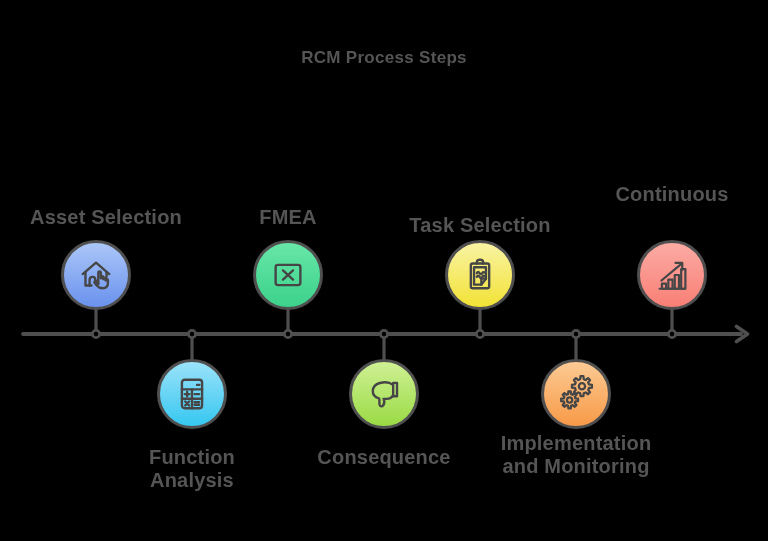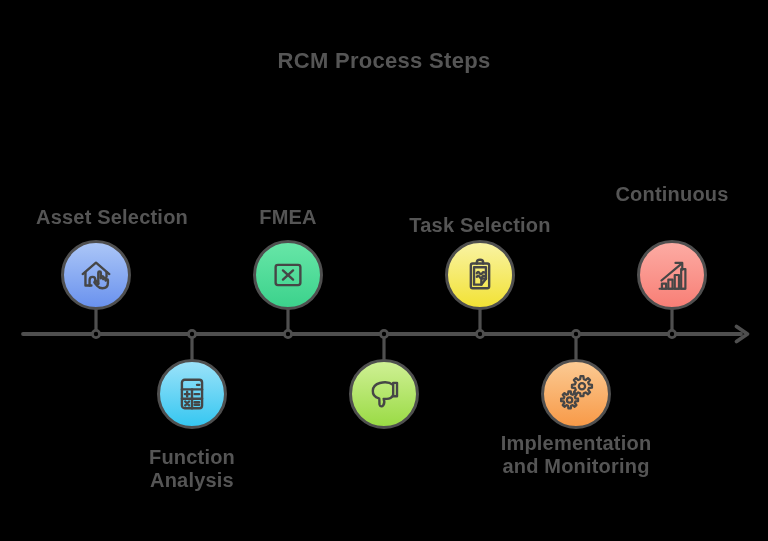--- a/index.html
+++ b/index.html
@@ -13,21 +13,21 @@
     width:768px;height:541px;
     background:#000;
     overflow:hidden;
     font-family:"Liberation Sans", sans-serif;
   }
   .title{
     position:absolute;
     left:0;top:48px;width:768px;
     text-align:center;
     color:var(--text);
-    font-size:22px;
+    font-size:17px;
     font-weight:700;
     letter-spacing:.3px;
   }
   .tl-svg{position:absolute;left:0;top:0;width:768px;height:541px;}
   .step-circle{
     position:absolute;
     width:70px;height:70px;
     box-sizing:border-box;
     border:3px solid var(--line);
     border-radius:50%;
@@ -42,21 +42,21 @@
     font-weight:700;
     line-height:23px;
     letter-spacing:.2px;
   }
   
   .c0{left:61px;top:240px;}  .c1{left:157px;top:359px;}
   .c2{left:253px;top:240px;} .c3{left:349px;top:359px;}
   .c4{left:445px;top:240px;} .c5{left:541px;top:359px;}
   .c6{left:637px;top:240px;}
   
-  .l0{left:22px;top:206px;}   .l1{left:102px;top:446px;}
+  .l0{left:16px;top:206px;}   .l1{left:102px;top:446px;}
   .l2{left:198px;top:206px;} .l3{left:294px;top:446px;}
   .l4{left:390px;top:214px;} .l5{left:486px;top:432px;}
   .l6{left:582px;top:183px;}
   .icon-svg{width:44px;height:44px;display:block;}
   .icon-svg *{vector-effect:none;}
 </style>
 </head>
 <body>
 
 <div class="canvas">
@@ -128,20 +128,21 @@
     <div>FMEA</div>
   </div>
 
   <div class="step-circle c3" style="background: linear-gradient(rgb(207, 240, 148) 0%, rgb(154, 219, 69) 100%); border-color: rgb(79, 79, 79);">
     <svg class="icon-svg" viewBox="0 0 48 48" fill="none" stroke="var(--icon)" stroke-width="2.6" stroke-linecap="round" stroke-linejoin="round">
       <path d="M33.8 14 C30 11 24 10.8 19.5 12 C15 13.2 12 16.5 11.8 20.5 C11.6 24.5 14 27.5 18.5 28.8 L18.8 29 C19.2 31.5 18.8 34 19.2 35.8 C19.7 37.8 22 38 23.2 36.3 C24.6 34.3 24.6 31.8 23.6 29.3 L27 29.3 C30 29.3 32.6 27.8 33.8 25.3"></path>
       <path d="M34 11.8 H38.2 V26.5 H34 Z"></path>
     </svg>
   </div>
   <div class="step-label l3">
+    <div>Consequence</div>
   </div>
 
   <div class="step-circle c4" style="background: linear-gradient(rgb(249, 243, 163) 0%, rgb(242, 226, 53) 100%); border-color: rgb(79, 79, 79);">
     <svg class="icon-svg" viewBox="0 0 48 48" fill="none" stroke="var(--icon)" stroke-width="2.6" stroke-linecap="round" stroke-linejoin="round">
       <rect x="14" y="11.5" width="20" height="27" rx="2"></rect>
       <path d="M20.5 11.5 V10.3 C20.5 8.2 22 7.4 24 7.4 C26 7.4 27.5 8.2 27.5 10.3 V11.5"></path>
       <path d="M17.5 15.5 H30.5 V28 L25.5 34.5 H17.5 Z"></path>
       <path d="M30.5 28 H25.5 V34.5"></path>
       <path d="M20.5 22 c1 -1.7 2 -1.7 3 0 c1 1.7 2 1.7 3 0 c0.7 -1.2 1.5 -1.5 2.3 -0.8"></path>
       <path d="M20.5 26 c1 -1.7 2 -1.7 3 0 c1 1.7 2 1.7 3 0 c0.7 -1.2 1.5 -1.5 2.3 -0.8"></path>

